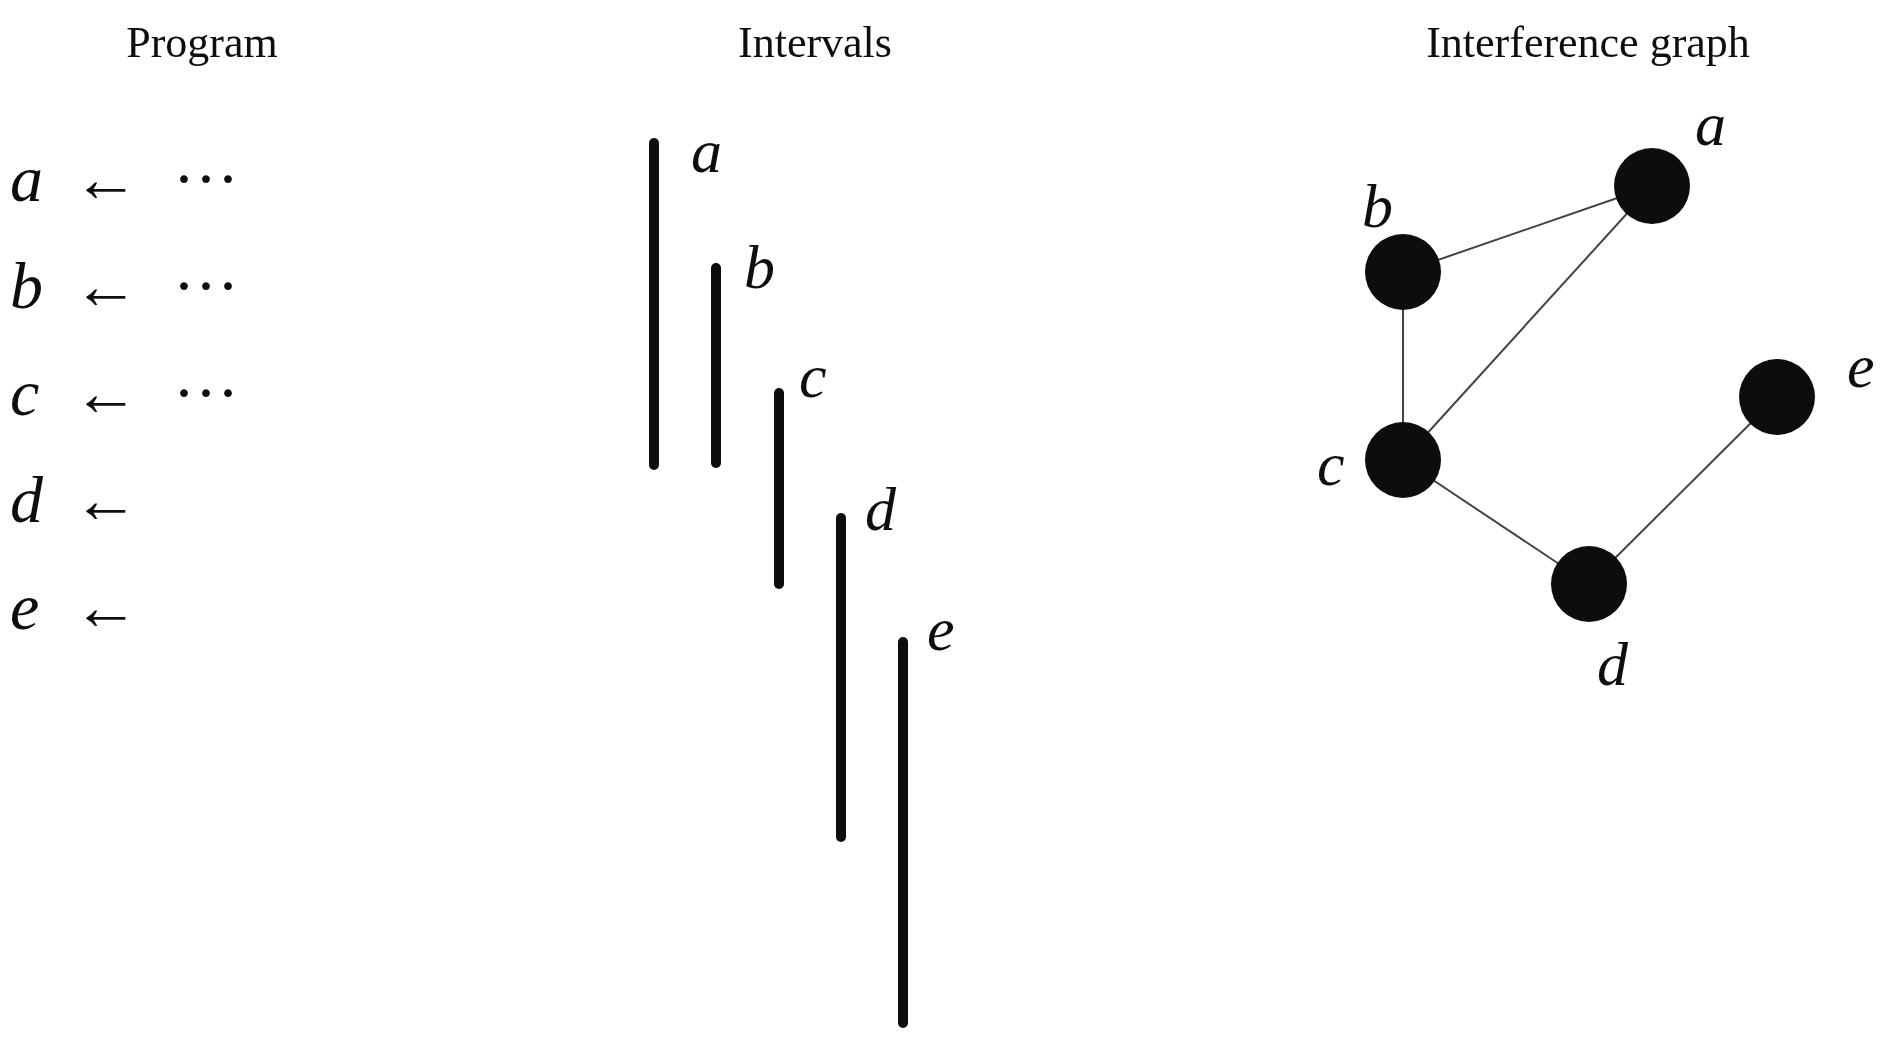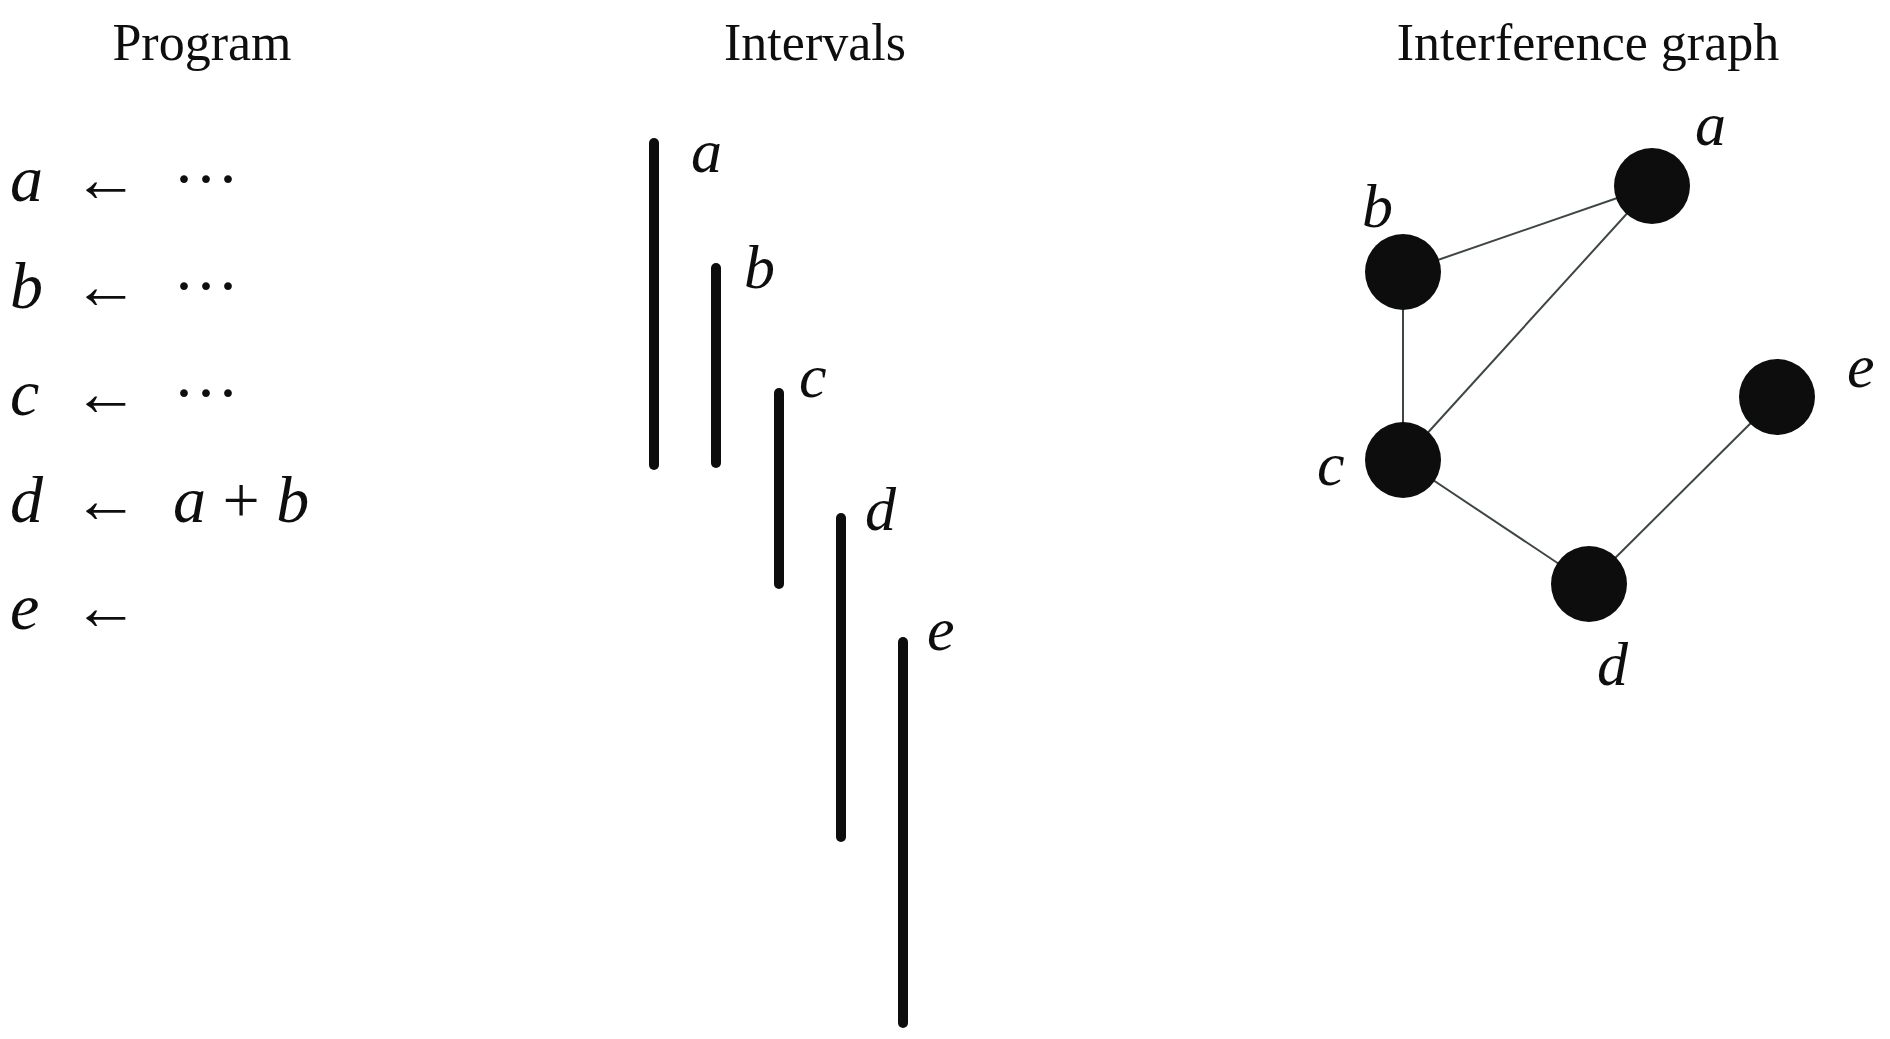--- a/index.html
+++ b/index.html
@@ -2,21 +2,21 @@
 <html><head>
 <meta charset="utf-8">
 <style>
   html,body{margin:0;padding:0;background:#ffffff;}
   .canvas{
     position:relative;width:1890px;height:1039px;background:#ffffff;
     font-family:"Liberation Serif","DejaVu Serif",serif;color:#0e0e0e;overflow:hidden;
   }
   svg.fig{position:absolute;left:0;top:0;}
   .title{
-    position:absolute;top:11px;font-size:52px;line-height:64px;white-space:nowrap;
+    position:absolute;top:11px;font-size:44px;line-height:64px;white-space:nowrap;
     transform:translateX(-50%);
   }
   .prow{position:absolute;left:0;width:470px;height:66px;font-size:66px;line-height:66px;}
   .prow span{position:absolute;top:0;white-space:nowrap;}
   .lhs{left:10px;font-style:italic;}
   .arrow{left:73px;}
   .rhs{left:173px;}
   .it{font-style:italic;}
   .labels-layer{position:absolute;left:0;top:0;width:100%;height:100%;}
   .var-label{
@@ -61,21 +61,20 @@
     <span class="rhs"><span style="position: static;">···</span></span>
   </div>
   <div class="prow" style="top:360px">
     <span class="lhs">c</span>
     <span class="arrow">←</span>
     <span class="rhs"><span style="position: static;">···</span></span>
   </div>
   <div class="prow" style="top:467px">
     <span class="lhs">d</span>
     <span class="arrow">←</span>
-    <span class="rhs"><span class="it" style="position: static;">a</span><span style="position: static;"> + </span><span class="it" style="position: static;">b</span></span>
   </div>
   <div class="prow" style="top:574px">
     <span class="lhs">e</span>
     <span class="arrow">←</span>
   </div>
 
   <div class="labels-layer">
       <span class="var-label" style="left: 691px; top: 120px;">a</span>
       <span class="var-label" style="left: 744px; top: 236px;">b</span>
       <span class="var-label" style="left: 799px; top: 345px;">c</span>

